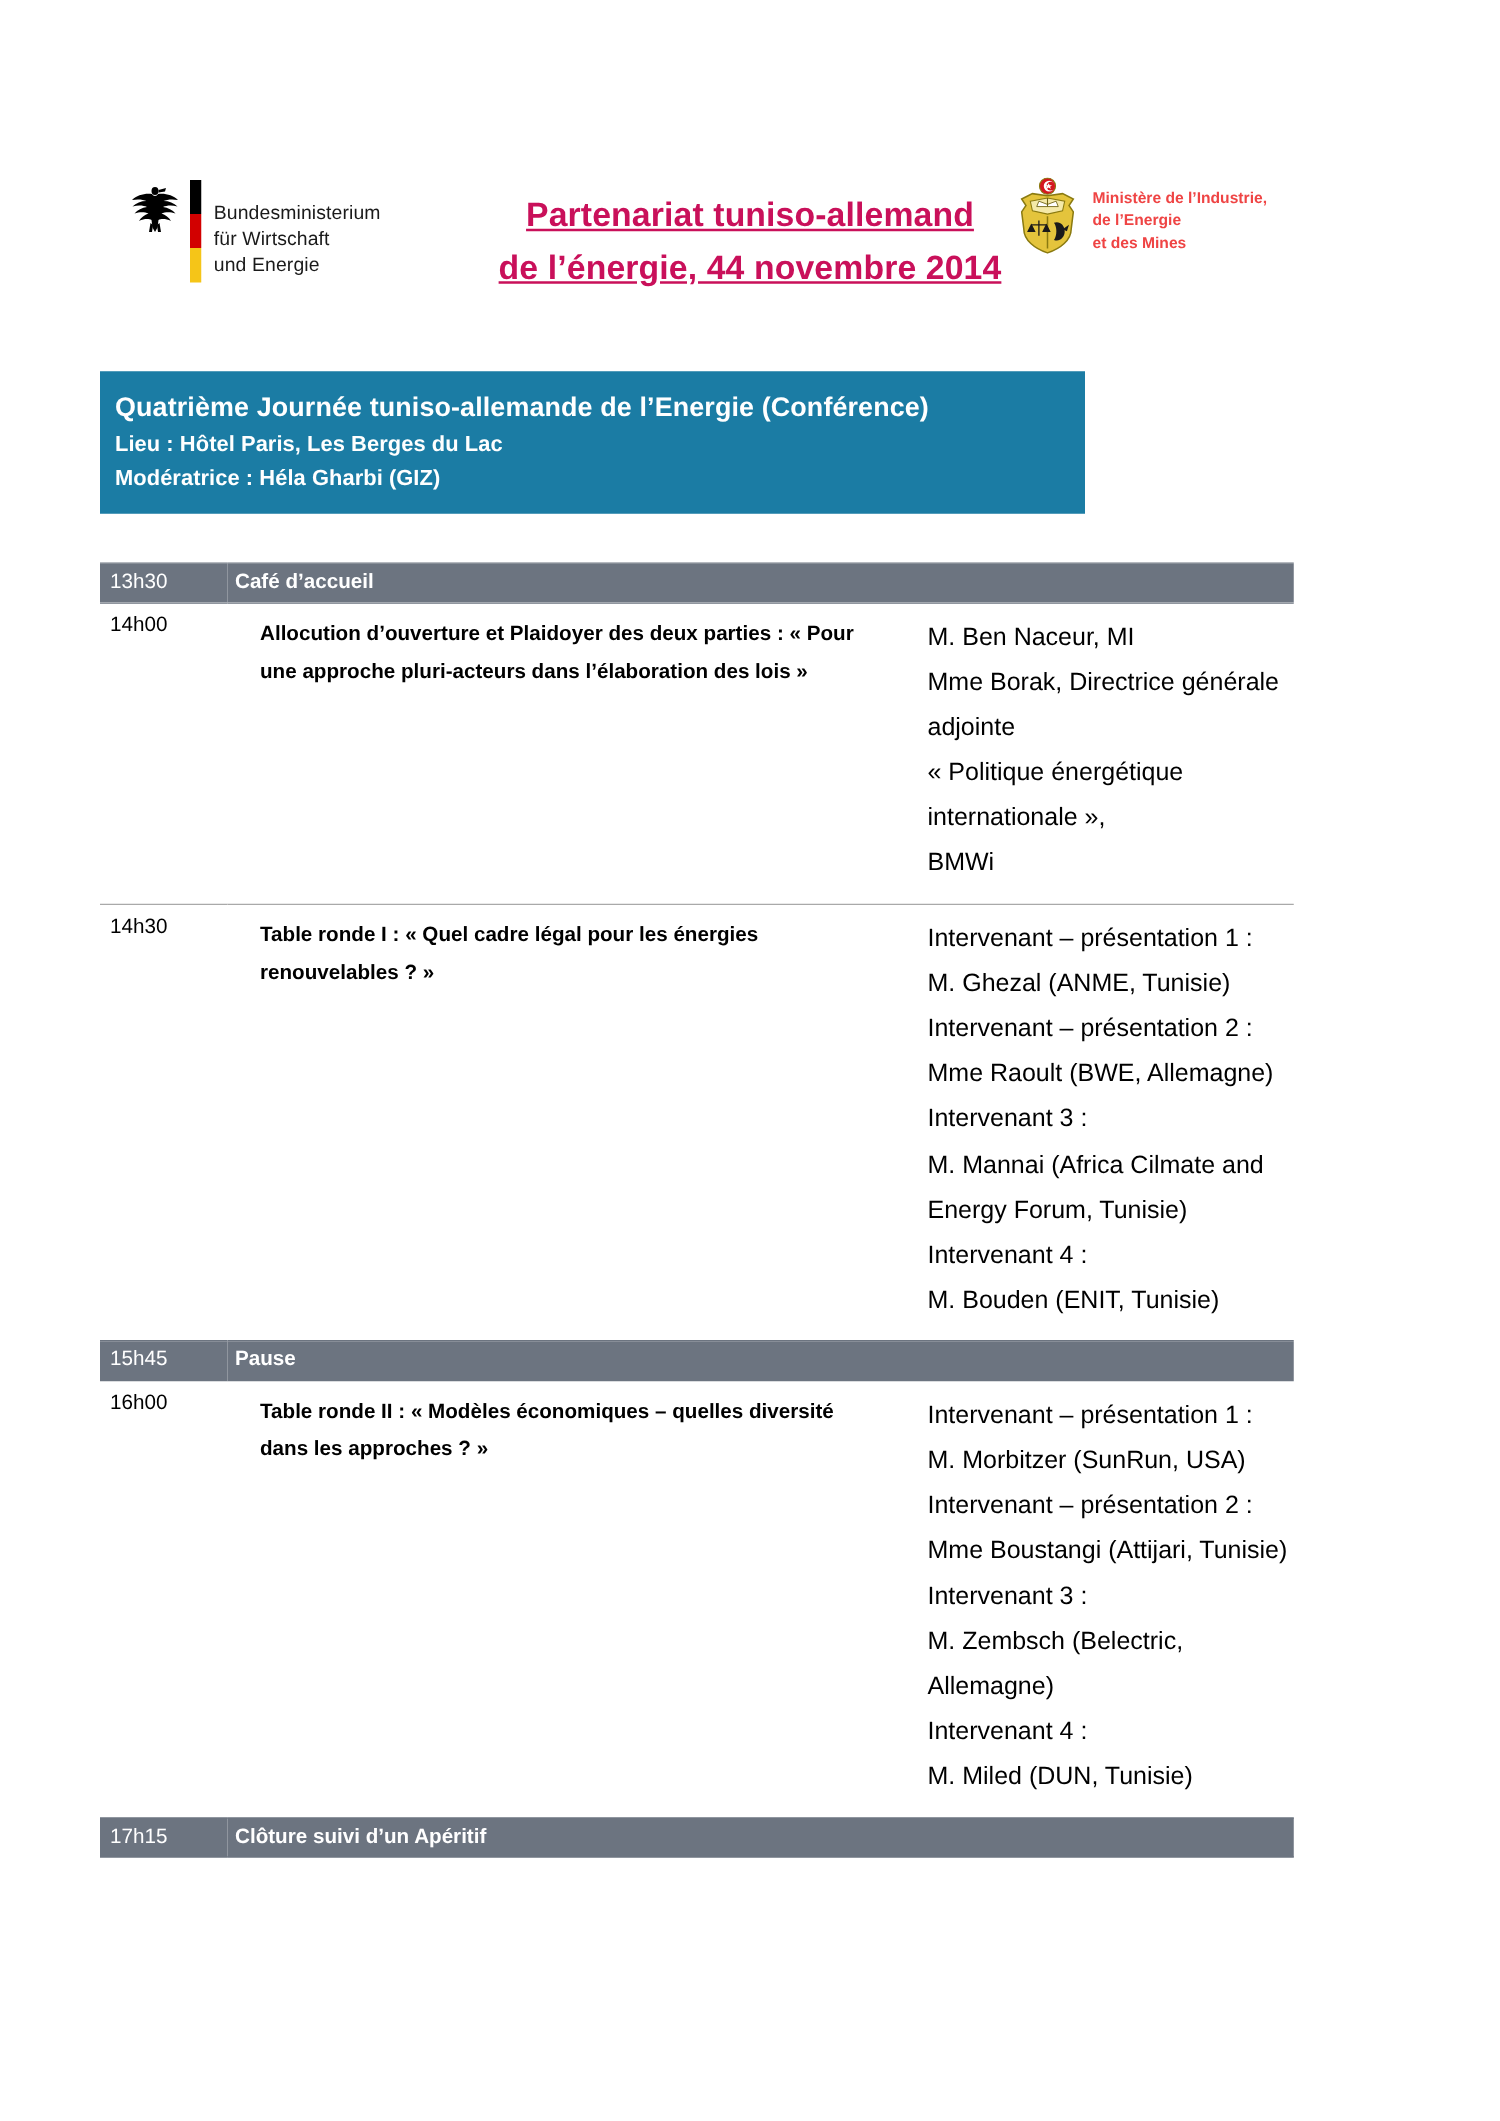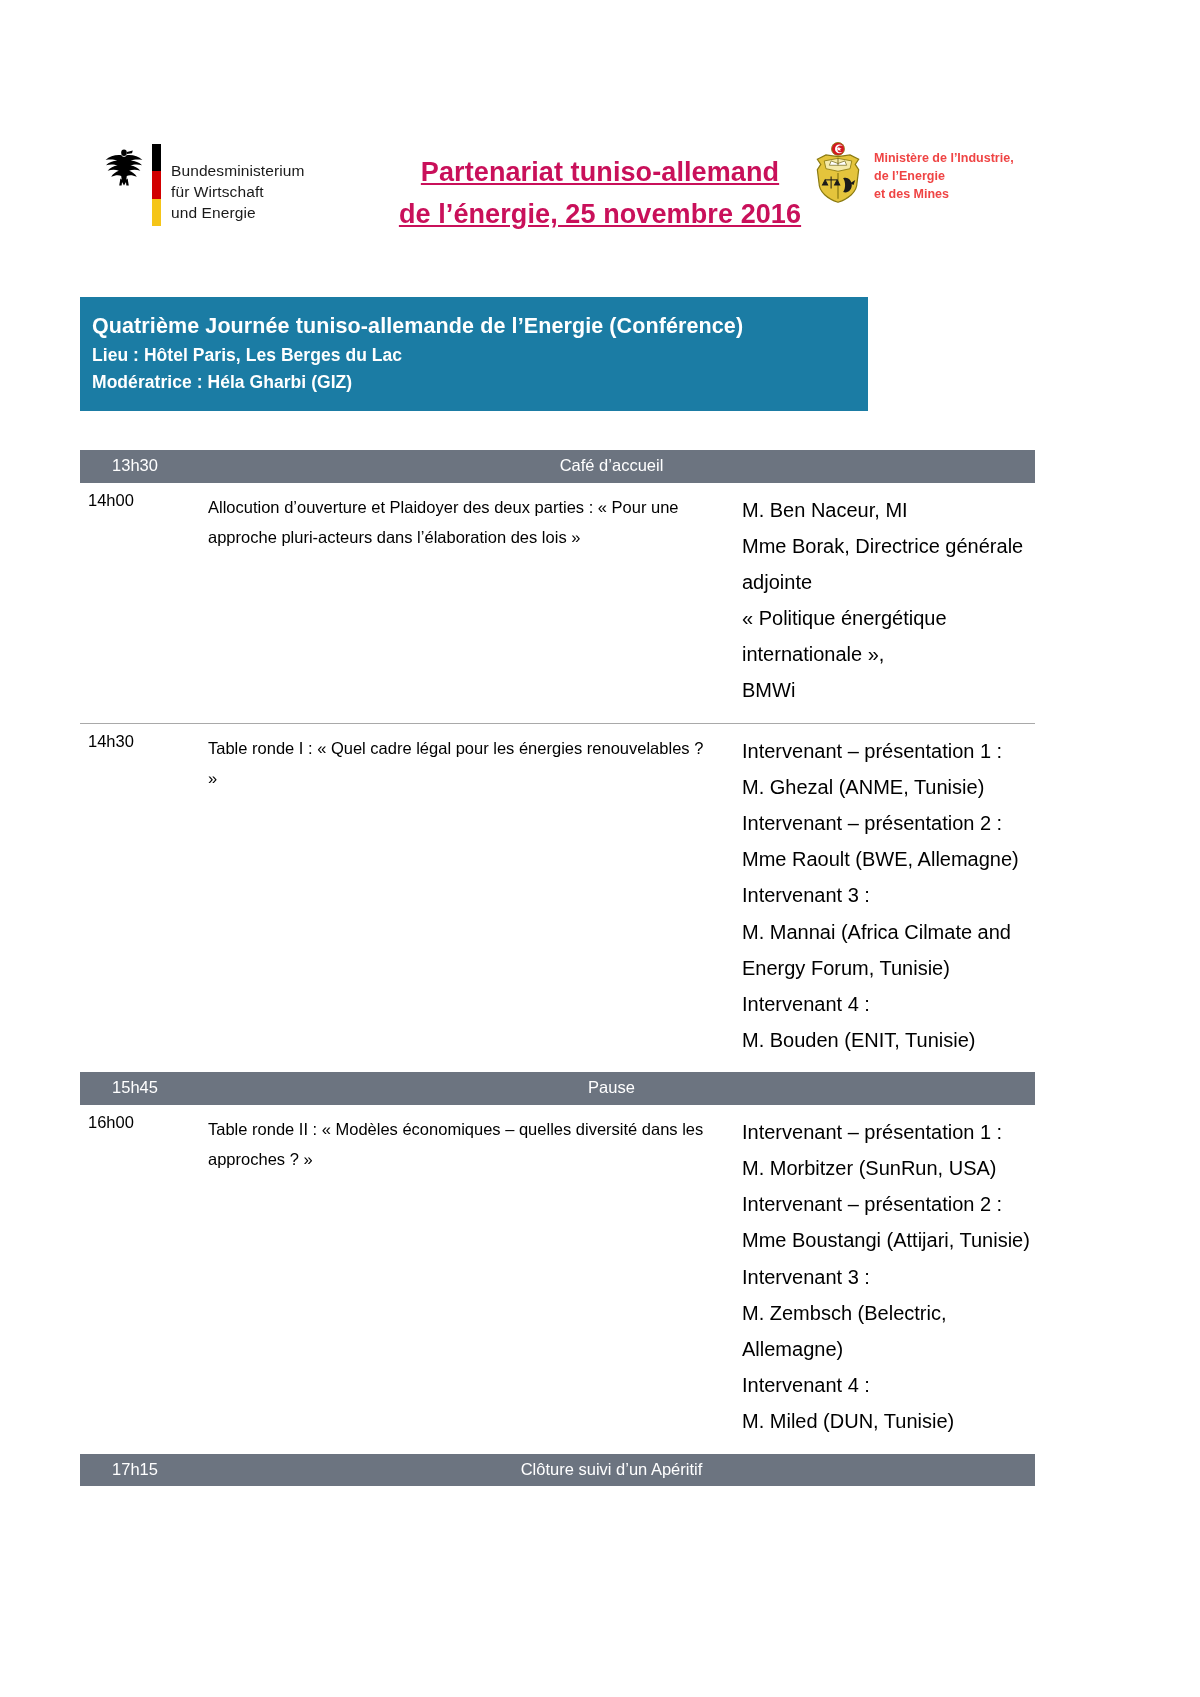--- a/index.html
+++ b/index.html
@@ -147,21 +147,20 @@
 
   
   tr.strip td {
     background: #6c7480;
     color: #ffffff;
     font-size: 16.5px;
     line-height: 1.0;
     padding: 6px 0 8px 0;
     border-top: 1px solid #6c7480;
     border-bottom: 1px solid #6c7480;
-    text-align: center;
   }
   tr.strip td.t-time { padding-left: 8px; }
   tr.strip td.t-topic { padding-left: 6px; }
 
   
   tr.item td {
     border-top: 1px solid #a9a9a9;
     background: #ffffff;
     padding-top: 9px;
     padding-bottom: 14px;
@@ -169,21 +168,21 @@
   tr.item.no-rule td { border-top: none; }
 
   td.t-time {
     font-size: 16.5px;
     line-height: 1.0;
     padding-left: 8px;
     white-space: nowrap;
   }
   td.t-topic {
     font-size: 16.5px;
-    font-weight: normal;
+    font-weight: bold;
     line-height: 1.85;
     padding-left: 26px;
     padding-right: 24px;
   }
   td.t-who {
     font-size: 20px;
     line-height: 1.81;
     padding-left: 10px;
     padding-right: 4px;
   }
@@ -209,21 +208,21 @@
       <div class="flagbar"></div>
       <div class="logo-de-text">
         <div>Bundesministerium</div>
         <div>für Wirtschaft</div>
         <div>und Energie</div>
       </div>
     </div>
 
     <div class="doc-title">
       <span class="l1">Partenariat tuniso-allemand</span>
-      <span class="l2">de l’énergie, 25 novembre 2016</span>
+      <span class="l2">de l’énergie, 44 novembre 2014</span>
     </div>
 
     <div class="logo-tn">
       <svg class="crest" viewBox="0 0 60 72" aria-hidden="true">
         <circle cx="30" cy="8" r="7.5" fill="#d4171f" stroke="#8a7a10" stroke-width="1"></circle>
         <circle cx="31.5" cy="8" r="5" fill="#ffffff"></circle>
         <circle cx="33" cy="8" r="4" fill="#d4171f"></circle>
         <path d="M31 5.3 L32 7.3 L34.2 7.3 L32.4 8.6 L33.1 10.7 L31 9.4 L29 10.7 L29.7 8.6 L28 7.3 L30.1 7.3 Z" fill="#ffffff"></path>
         <path d="M6 20 L16 15 L30 17 L44 15 L54 20 L50 26 L54 32 L52 48 C52 58 42 66 30 70 C18 66 8 58 8 48 L6 32 L10 26 Z" fill="#e4c43c" stroke="#8a7a10" stroke-width="1.4"></path>
         <path d="M14 22 L30 19 L46 22 L44 31 L30 34 L16 31 Z" fill="#f4e9a8" stroke="#8a7a10" stroke-width="1"></path>

